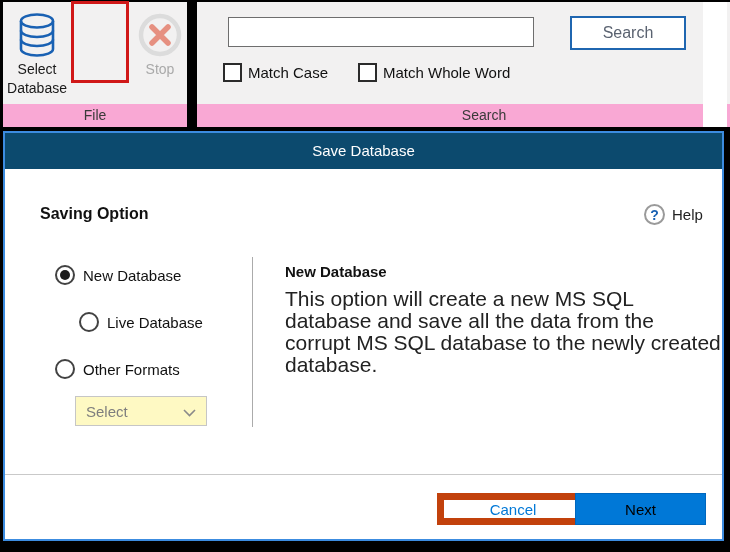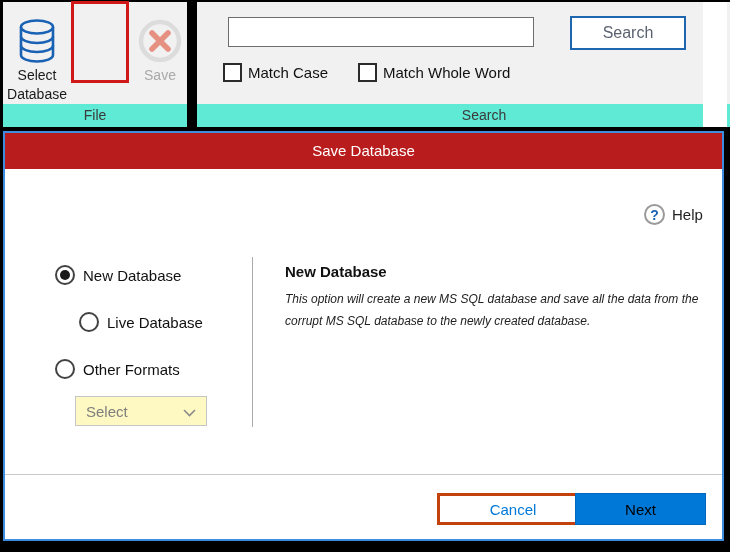--- a/index.html
+++ b/index.html
@@ -10,25 +10,25 @@
   }
   
   .ribbon-panel {
     position:absolute; top:2px; height:125px; background:#f2f1f1;
   }
   .file-group  { left:3px;   width:184px; }
   .search-group{ left:197px; width:574px; }
   .ribbon-right-fill { position:absolute; top:2px; left:703px; width:24px; height:125px; background:#ffffff; }
   .group-label-strip {
     position:absolute; left:0; bottom:0; width:100%; height:23px;
-    background:#5eead4; text-align:center; font-size:14px; color:#3a3a3a;
+    background:#f9a8d4; text-align:center; font-size:14px; color:#3a3a3a;
     line-height:22px;
   }
   .ribbon-btn {
-    position:absolute; top:14px; width:58px; height:96px;
+    position:absolute; top:8px; width:58px; height:96px;
     display:flex; flex-direction:column; align-items:center;
     font-size:14px; color:#1a1a1a; text-align:center; line-height:19px;
   }
   .ribbon-btn .icon-slot { height:50px; display:flex; align-items:center; justify-content:center; }
   .btn-select-db { left:5px; }
   .btn-save      { left:70px; }
   .btn-stop      { left:128px; color:#a9a9a9; }
   .save-highlight {
     position:absolute; left:71px; top:1px; width:58px; height:82px;
     border:3px solid #d01818; pointer-events:none; z-index:5;
@@ -48,21 +48,21 @@
   .cb-item.cb1 { left:26px; }
   .cb-item.cb2 { left:161px; }
   .checkbox-box { width:19px; height:19px; background:#fff; border:2px solid #2b2b2b; display:inline-block; }
   
   .dialog {
     position:absolute; left:3px; top:131px; width:721px; height:410px;
     background:#fff; border:2px solid #3c8ce0;
   }
   .dialog-titlebar {
     position:absolute; left:0; top:0; width:100%; height:36px;
-    background:#b91c1c; color:#fff; text-align:center; font-size:15px;
+    background:#0c4a6e; color:#fff; text-align:center; font-size:15px;
     line-height:36px;
   }
   .saving-option-heading {
     position:absolute; left:35px; top:72px; font-size:16px; font-weight:bold; color:#111;
   }
   .help-area {
     position:absolute; left:639px; top:71px; display:flex; align-items:center; gap:7px;
     font-size:15px; color:#222; cursor:pointer;
   }
   .help-circle {
@@ -87,31 +87,31 @@
     padding:0 10px;
   }
   .panel-divider {
     position:absolute; left:247px; top:124px; width:1px; height:170px; background:#ababab;
   }
   .detail-heading {
     position:absolute; left:280px; top:130px; font-size:15px; font-weight:bold; color:#111;
   }
   .detail-text {
     position:absolute; left:280px; top:155px; width:440px;
-    font-size:12px; line-height:22px; color:#222;font-style:italic;
+    font-size:21px; line-height:22px; color:#222;
   }
   .footer-separator {
     position:absolute; left:0; top:341px; width:100%; height:1px; background:#c9c9c9;
   }
   .dlg-btn {
     position:absolute; top:360px; height:32px; font-size:15px;
     font-family:"Liberation Sans", sans-serif; cursor:pointer;
   }
   .cancel-btn {
-    left:432px; width:152px; background:#fff; border:3px solid #c2410c; color:#0078d7;
+    left:432px; width:152px; background:#fff; border:7px solid #c2410c; color:#0078d7;
   }
   .next-btn {
     left:570px; width:131px; background:#0078d7; border:1px solid #0067be; color:#000000;
   }
 </style>
 </head>
 <body>
 
 <div class="screen">
 
@@ -132,21 +132,21 @@
     </div>
 
 
     <div class="ribbon-btn btn-stop">
       <span class="icon-slot">
         <svg width="46" height="46" viewBox="0 0 46 46" fill="none">
           <circle cx="23" cy="23" r="19" stroke="#dcdcdc" stroke-width="4.5"></circle>
           <path d="M15 15 L31 31 M31 15 L15 31" stroke="#e69081" stroke-width="5.5" stroke-linecap="round"></path>
         </svg>
       </span>
-      <span>Save</span>
+      <span>Stop</span>
     </div>
 
     <div class="group-label-strip">File</div>
   </div>
 
   <div class="save-highlight"></div>
 
   <div class="ribbon-panel search-group">
 
     <input class="search-input" type="text" value="" style="">
@@ -166,20 +166,21 @@
 
     <div class="group-label-strip">Search</div>
   </div>
 
   <div class="ribbon-right-fill"></div>
 
   <div class="dialog">
 
     <div class="dialog-titlebar">Save Database</div>
 
+    <div class="saving-option-heading">Saving Option</div>
 
     <div class="help-area">
       <span class="help-circle">?</span>
       <span>Help</span>
     </div>
 
     <div class="radio-row r1 selected">
       <span class="radio-circle">
           <span class="dot"></span>
         </span>

